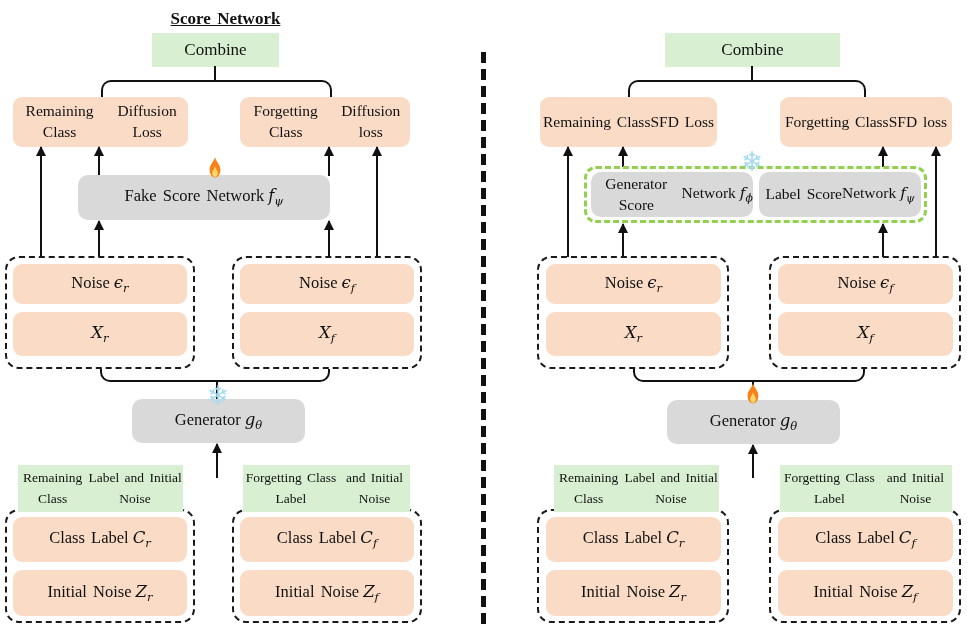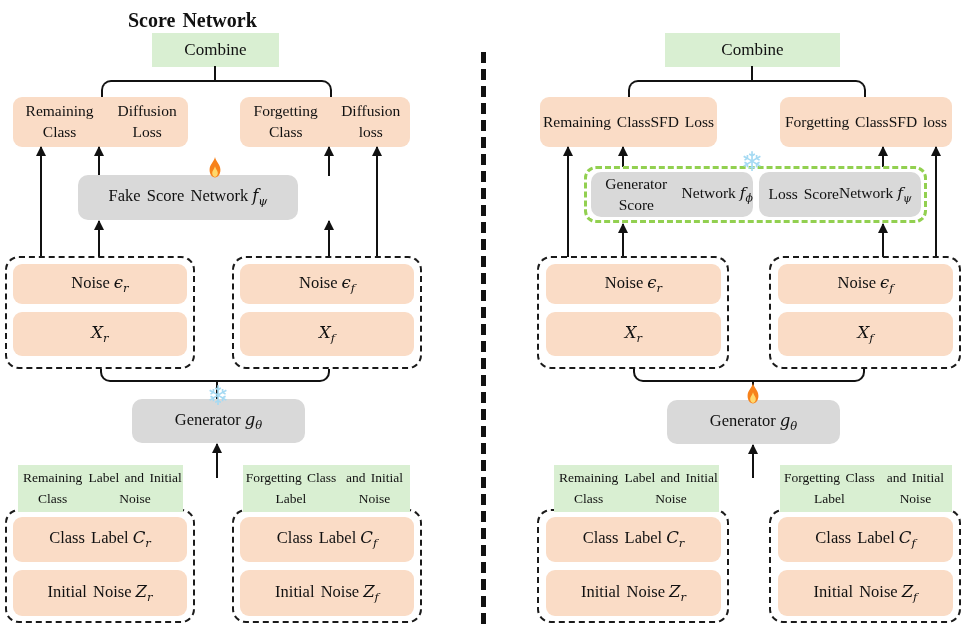--- a/index.html
+++ b/index.html
@@ -10,21 +10,21 @@
   #stage{position:relative;width:967px;height:627px;background:#fff;overflow:hidden;
          font-family:"Liberation Serif",serif;color:var(--ink);word-spacing:2px;}
   .abs{position:absolute;box-sizing:border-box;}
   .box{display:flex;align-items:center;justify-content:center;text-align:center;}
   .col{flex-direction:row;line-height:1.35;}
   .peach{background:var(--peach);border-radius:9px;}
   .greenb{background:var(--green);}
   .grayb{background:var(--gray);border-radius:10px;}
   .dashc{border:2px dashed #1a1a1a;border-radius:14px;z-index:1;}
   .gdash{border:3px dashed var(--gdash);border-radius:12px;z-index:1;}
-  .title{font-weight:bold;font-size:20px;text-align:left;}
+  .title{font-weight:bold;font-size:17px;text-align:center;text-decoration:underline;}
   .t17{font-size:17px;} .t16{font-size:16.5px;} .t15{font-size:15.5px;}
   .hdr{font-size:13.5px;line-height:1.55;z-index:2;}
   .arr{width:2px;background:var(--ink);z-index:0;}
   .arr::before{content:"";position:absolute;top:-1px;left:-4px;width:0;height:0;
     border-left:5px solid transparent;border-right:5px solid transparent;
     border-bottom:10px solid var(--ink);}
   .stub{width:2px;background:var(--ink);}
   .btop{border:2px solid var(--ink);border-bottom:none;border-radius:10px 10px 0 0;}
   .bbot{border:2px solid var(--ink);border-top:none;border-radius:0 0 10px 10px;}
   .mv{font-style:italic;font-family:"DejaVu Serif",serif;padding-left:4px;}
@@ -63,21 +63,21 @@
   <div class="abs arr" style="left:328px;top:147px;height:29px;"></div>
   <div class="abs arr" style="left:328px;top:221px;height:36px;"></div>
   <div class="abs arr" style="left:376px;top:147px;height:110px;"></div>
 
   <div class="abs flame" style="left:202px;top:156px;">
     <svg width="26" height="26" viewBox="0 0 24 24">
       <path d="M12 1 C 12.6 5.2 17 7.6 17 12.8 C 17 17 14.8 19.8 12 19.8 C 9.2 19.8 7 17 7 12.8 C 7 7.6 11.4 5.2 12 1 Z" fill="#f7821b"></path>
       <path d="M12 9.5 C 12.4 12 14.6 13.3 14.6 15.8 C 14.6 18 13.4 19.3 12 19.3 C 10.6 19.3 9.4 18 9.4 15.8 C 9.4 13.3 11.6 12 12 9.5 Z" fill="#ffd86c"></path>
     </svg>
   </div>
-  <div class="abs box grayb t16" style="left:78px;top:175px;width:220px;height:45px;">
+  <div class="abs box grayb t16" style="left:78px;top:175px;width:252px;height:45px;">
     <span><span>Fake Score Network</span><span class="mv">f</span><sub class="mvs">ψ</sub></span>
   </div>
 
   <div class="abs dashc" style="left:5px;top:256px;width:190px;height:113px;"></div>
   <div class="abs box peach t16" style="left:13px;top:264px;width:174px;height:40px;z-index:2;">
     <span><span>Noise</span><span class="mv">ϵ</span><sub class="mvs">r</sub></span>
   </div>
   <div class="abs box peach t16" style="left:13px;top:312px;width:174px;height:44px;z-index:2;">
     <span><span class="mv" style="padding-left:0">X</span><sub class="mvs">r</sub></span>
   </div>
@@ -146,21 +146,21 @@
   <div class="abs arr" style="left:882px;top:224px;height:33px;"></div>
   <div class="abs arr" style="left:935px;top:147px;height:110px;"></div>
 
   <div class="abs snow" style="left:738px;top:148px;width:28px;">❄</div>
   <div class="abs gdash" style="left:584px;top:166px;width:343px;height:57px;"></div>
   <div class="abs box col grayb t15" style="left:591px;top:172px;width:162px;height:45px;z-index:2;">
     <div>Generator Score</div>
     <div><span>Network</span><span class="mv">f</span><sub class="mvs">ϕ</sub></div>
   </div>
   <div class="abs box col grayb t15" style="left:759px;top:172px;width:162px;height:45px;z-index:2;">
-    <div>Loss Score</div>
+    <div>Label Score</div>
     <div><span>Network</span><span class="mv">f</span><sub class="mvs">ψ</sub></div>
   </div>
 
   <div class="abs dashc" style="left:537px;top:256px;width:192px;height:113px;"></div>
   <div class="abs box peach t16" style="left:546px;top:264px;width:175px;height:40px;z-index:2;">
     <span><span>Noise</span><span class="mv">ϵ</span><sub class="mvs">r</sub></span>
   </div>
   <div class="abs box peach t16" style="left:546px;top:312px;width:175px;height:44px;z-index:2;">
     <span><span class="mv" style="padding-left:0">X</span><sub class="mvs">r</sub></span>
   </div>

